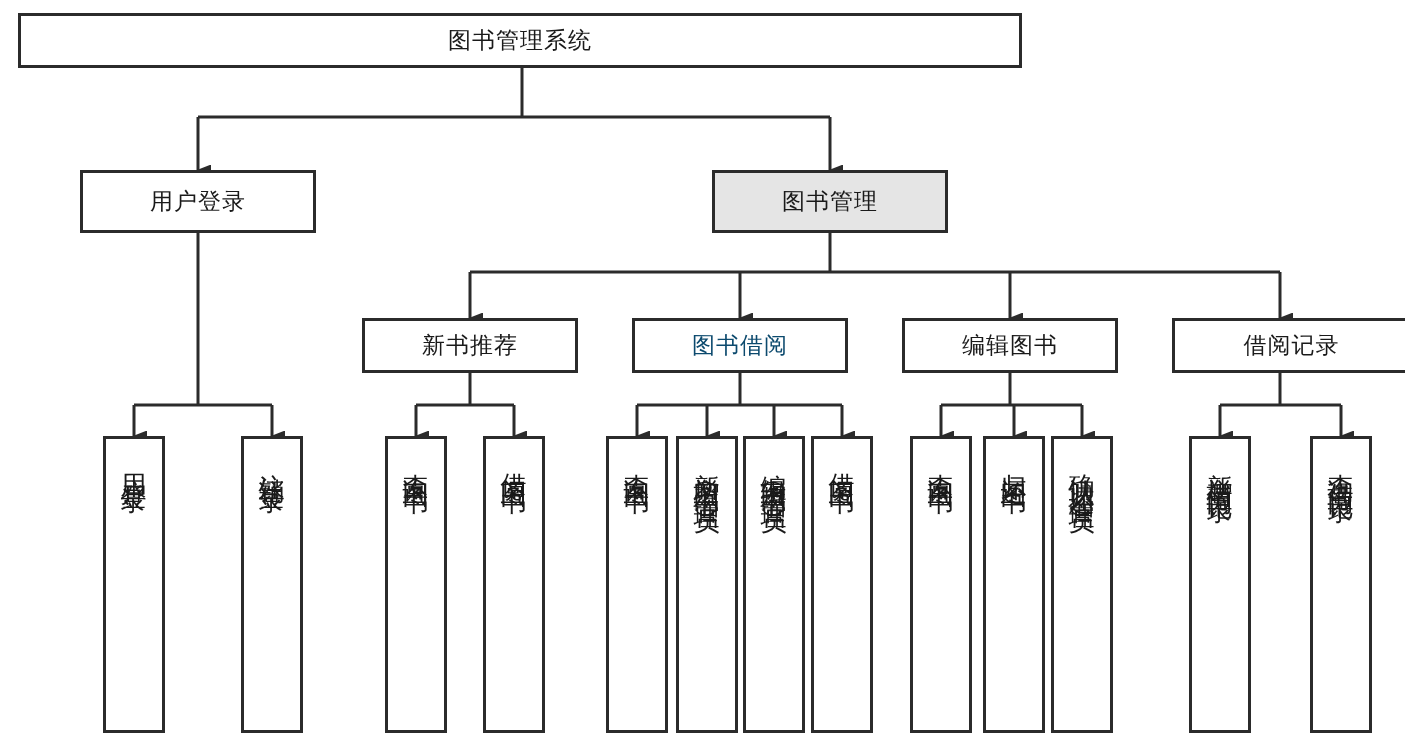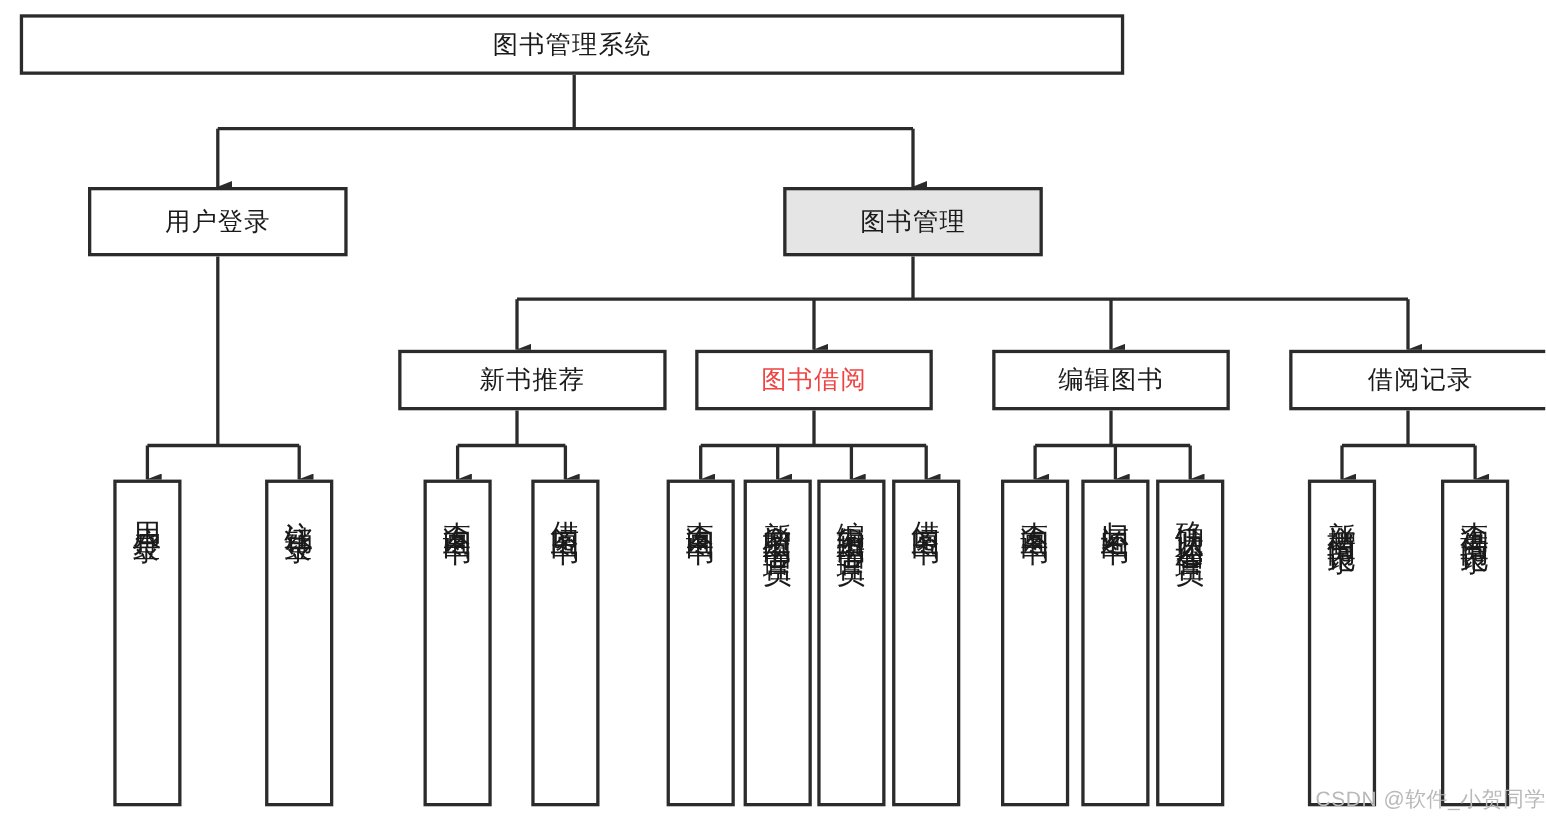--- a/index.html
+++ b/index.html
@@ -112,25 +112,25 @@
   <div id="node-layer">
       <div class="node horizontal" style="left: 18px; top: 13px; width: 1004px; height: 55px; border-color: rgb(43, 43, 43); background: rgb(255, 255, 255);">
         <span class="label" style="color: rgb(26, 26, 26);">图书管理系统</span>
       </div>
       <div class="node horizontal" style="left: 80px; top: 170px; width: 236px; height: 63px; border-color: rgb(43, 43, 43); background: rgb(255, 255, 255);">
         <span class="label" style="color: rgb(26, 26, 26);">用户登录</span>
       </div>
       <div class="node horizontal" style="left: 712px; top: 170px; width: 236px; height: 63px; border-color: rgb(43, 43, 43); background: #e5e5e5;">
         <span class="label" style="color: rgb(26, 26, 26);">图书管理</span>
       </div>
-      <div class="node horizontal" style="left: 362px; top: 318px; width: 244px; height: 55px; border-color: rgb(43, 43, 43); background: rgb(255, 255, 255);">
+      <div class="node horizontal" style="left: 362px; top: 318px; width: 216px; height: 55px; border-color: rgb(43, 43, 43); background: rgb(255, 255, 255);">
         <span class="label" style="color: rgb(26, 26, 26);">新书推荐</span>
       </div>
       <div class="node horizontal" style="left: 632px; top: 318px; width: 216px; height: 55px; border-color: rgb(43, 43, 43); background: rgb(255, 255, 255);">
-        <span class="label" style="color: #ef4444;">图书借阅</span>
+        <span class="label" style="color: #0c4a6e;">图书借阅</span>
       </div>
       <div class="node horizontal" style="left: 902px; top: 318px; width: 216px; height: 55px; border-color: rgb(43, 43, 43); background: rgb(255, 255, 255);">
         <span class="label" style="color: rgb(26, 26, 26);">编辑图书</span>
       </div>
       <div class="node horizontal" style="left: 1172px; top: 318px; width: 239px; height: 55px; border-color: rgb(43, 43, 43); background: rgb(255, 255, 255);">
         <span class="label" style="color: rgb(26, 26, 26);">借阅记录</span>
       </div>
       <div class="node vertical" style="left: 103px; top: 436px; width: 62px; height: 297px; border-color: rgb(43, 43, 43); background: rgb(255, 255, 255);">
         <span class="label" style="color: rgb(26, 26, 26);">用户登录</span>
       </div>
@@ -165,14 +165,13 @@
         <span class="label" style="color: rgb(26, 26, 26);">确认归还（管理员）</span>
       </div>
       <div class="node vertical" style="left: 1189px; top: 436px; width: 62px; height: 297px; border-color: rgb(43, 43, 43); background: rgb(255, 255, 255);">
         <span class="label" style="color: rgb(26, 26, 26);">新增借阅记录</span>
       </div>
       <div class="node vertical" style="left: 1310px; top: 436px; width: 62px; height: 297px; border-color: rgb(43, 43, 43); background: rgb(255, 255, 255);">
         <span class="label" style="color: rgb(26, 26, 26);">查询借阅记录</span>
       </div>
     </div>
 
-  <div class="watermark" style="left: 1196px; top: 714px; color: rgb(185, 185, 185);">CSDN @软件_小贺同学</div>
 </div>
 
 </body></html>

